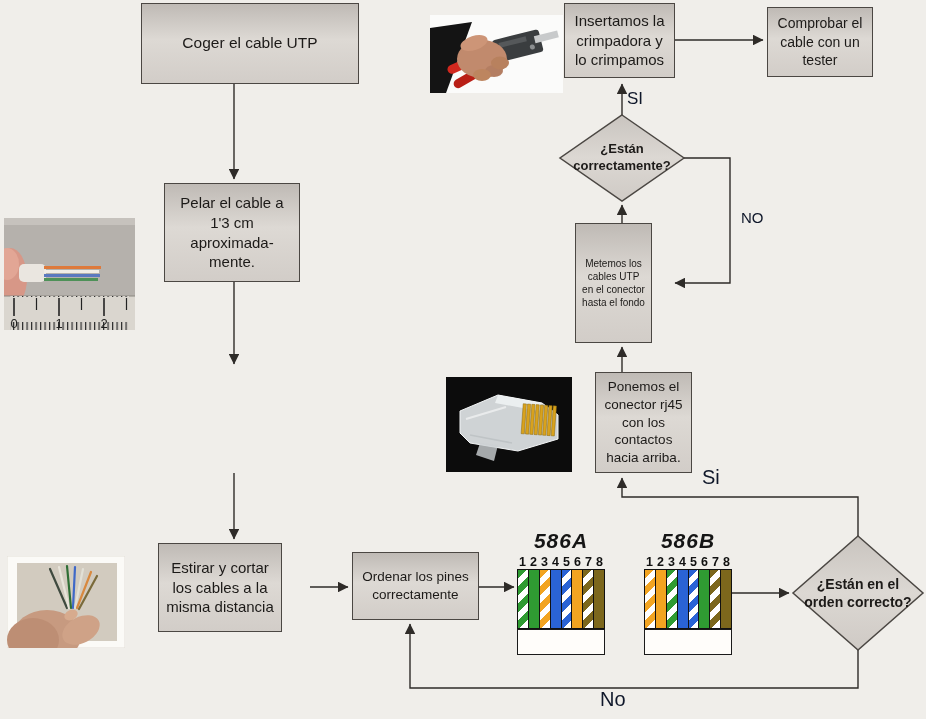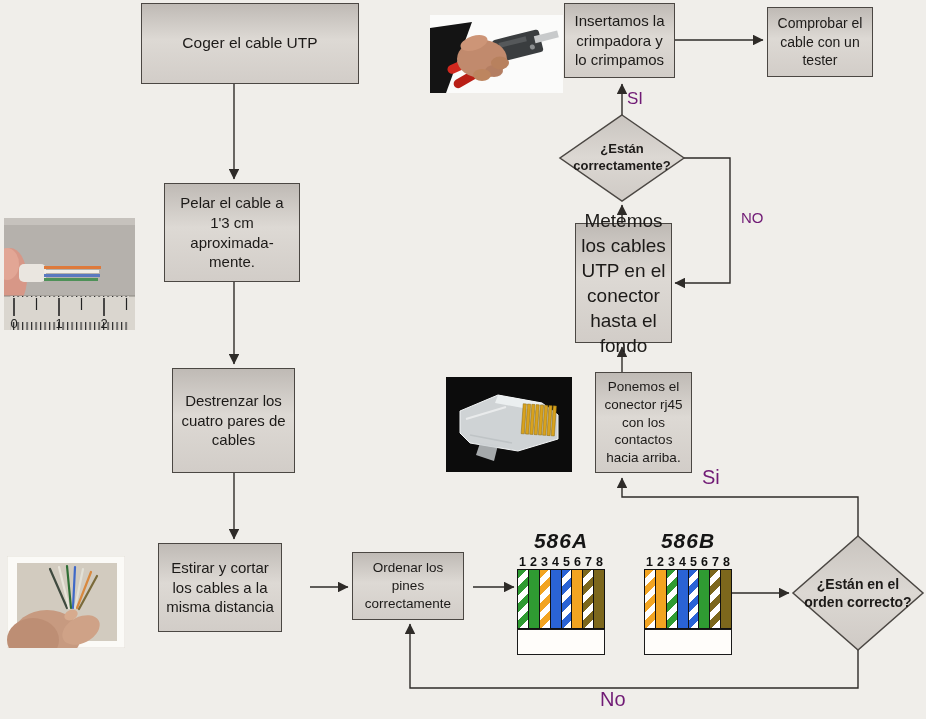--- a/index.html
+++ b/index.html
@@ -7,21 +7,21 @@
   .canvas{position:relative;width:926px;height:719px;background:#f0eeea;overflow:hidden;
           font-family:"Liberation Sans",sans-serif;}
   #wires{position:absolute;left:0;top:0;z-index:1;}
   .node{position:absolute;z-index:2;box-sizing:border-box;
         background:linear-gradient(180deg,#bfbab5 0%,#ddd9d4 45%,#d2cdc8 100%);
         border:1.6px solid #4b4743;color:#1c1a18;
         display:flex;align-items:center;justify-content:center;text-align:center;
         line-height:1.32;padding:2px 5px;}
   .dtext{position:absolute;z-index:3;display:flex;align-items:center;justify-content:center;
          text-align:center;color:#1c1a18;line-height:1.3;font-weight:bold;}
-  .elabel{position:absolute;z-index:3;color:#701a75;}
+  .elabel{position:absolute;z-index:3;color:#0f172a;}
   .wired{position:absolute;z-index:2;width:88px;}
   .wtitle{font-size:21px;font-weight:bold;text-align:center;letter-spacing:1px;
           color:#151515;height:26px;font-style:italic;}
   .wnums{display:flex;height:14px;}
   .wnums div{flex:1;text-align:center;font-weight:bold;font-size:12.5px;color:#111;}
   .wbars{display:flex;height:58px;background:#111;border:1px solid #111;gap:1px;}
   .wbars div{flex:1;}
   .wbase{height:26px;background:#fffdfa;border:1.5px solid #1a1a1a;border-top-width:1px;
          box-sizing:border-box;}
   .photo{position:absolute;z-index:2;}
@@ -56,25 +56,24 @@
       <path d="M622,115 L622,84"></path>
       <path d="M684,158 L730,158 L730,283 L675,283"></path>
       <path d="M675,40 L763,40"></path>
     </g>
     <polygon points="622,115 684,158 622,201 560,158" fill="url(#dg)" stroke="#4b4743" stroke-width="1.5"></polygon>
     <polygon points="858,536 923,593 858,650 793,593" fill="url(#dg)" stroke="#4b4743" stroke-width="1.5"></polygon>
   </svg>
 
   <div class="node" style="left:141px;top:3px;width:218px;height:81px;font-size:15.5px;">Coger el cable UTP</div>
   <div class="node" style="left:164px;top:183px;width:136px;height:99px;font-size:15px;padding:14px 12px;">Pelar el cable a 1'3 cm aproximada-mente.</div>
-  <div class="node" style="left:172px;top:368px;width:123px;height:105px;font-size:15px;">Destrenzar los cuatro pares de cables</div>
   <div class="node" style="left:158px;top:543px;width:124px;height:89px;font-size:15px;">Estirar y cortar los cables a la misma distancia</div>
-  <div class="node" style="left:352px;top:552px;width:112px;height:68px;font-size:13.5px;">Ordenar los pines correctamente</div>
+  <div class="node" style="left:352px;top:552px;width:127px;height:68px;font-size:13.5px;">Ordenar los pines correctamente</div>
   <div class="node" style="left:573px;top:372px;width:97px;height:101px;font-size:13.5px;margin-left:22px;">Ponemos el conector rj45 con los contactos hacia arriba.</div>
-  <div class="node" style="left:575px;top:223px;width:97px;height:120px;font-size:19px;">Metemos los cables UTP en el conector hasta el fondo</div>
+  <div class="node" style="left:575px;top:223px;width:77px;height:120px;font-size:10px;">Metemos los cables UTP en el conector hasta el fondo</div>
   <div class="node" style="left:564px;top:3px;width:111px;height:75px;font-size:15px;">Insertamos la crimpadora y lo crimpamos</div>
   <div class="node" style="left:767px;top:7px;width:106px;height:70px;font-size:14px;text-align:center;">Comprobar el cable con un tester</div>
 
   <div class="dtext" style="left:570px;top:115px;width:104px;height:86px;font-size:13px;">¿Están correctamente?</div>
   <div class="dtext" style="left:803px;top:536px;width:110px;height:114px;font-size:14px;">¿Están en el orden correcto?</div>
 
   <div class="elabel" style="left:627px;top:89px;font-size:17px;">SI</div>
   <div class="elabel" style="left:741px;top:209px;font-size:15px;">NO</div>
   <div class="elabel" style="left:702px;top:466px;font-size:20px;">Si</div>
   <div class="elabel" style="left:600px;top:688px;font-size:20px;">No</div>

